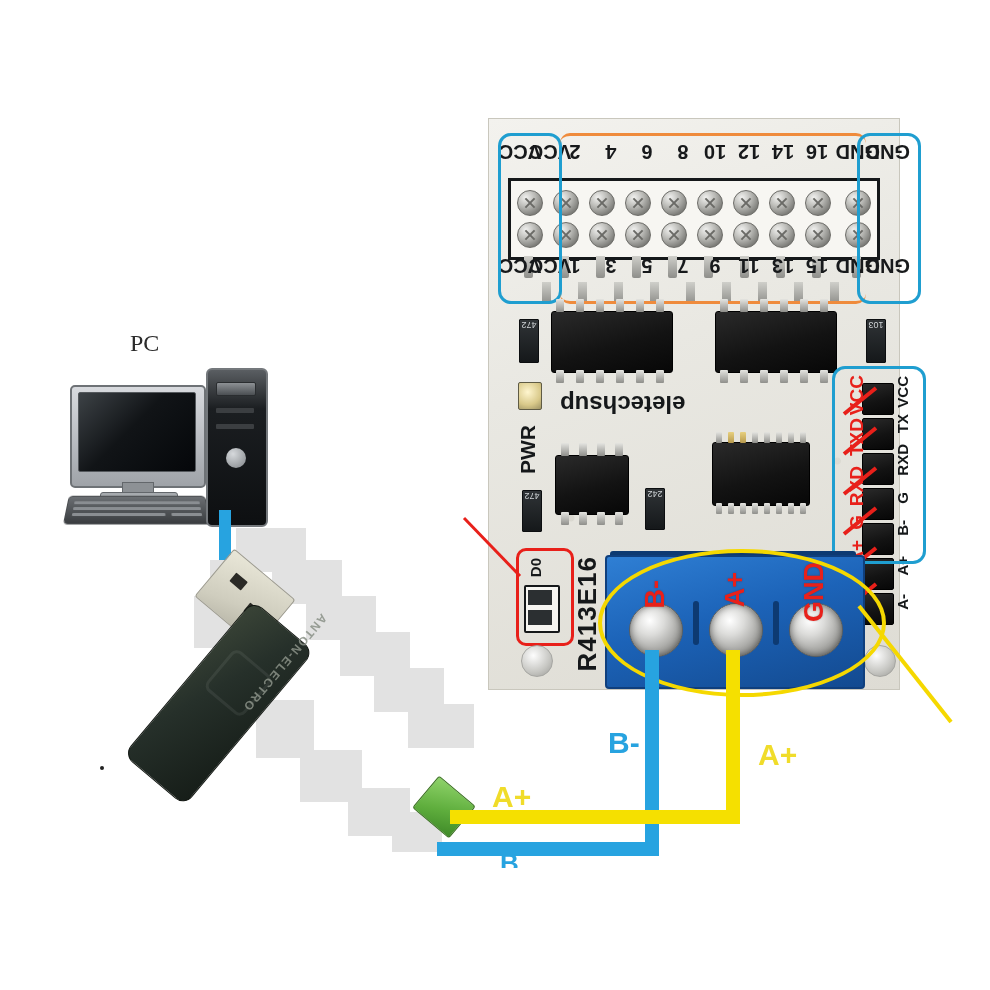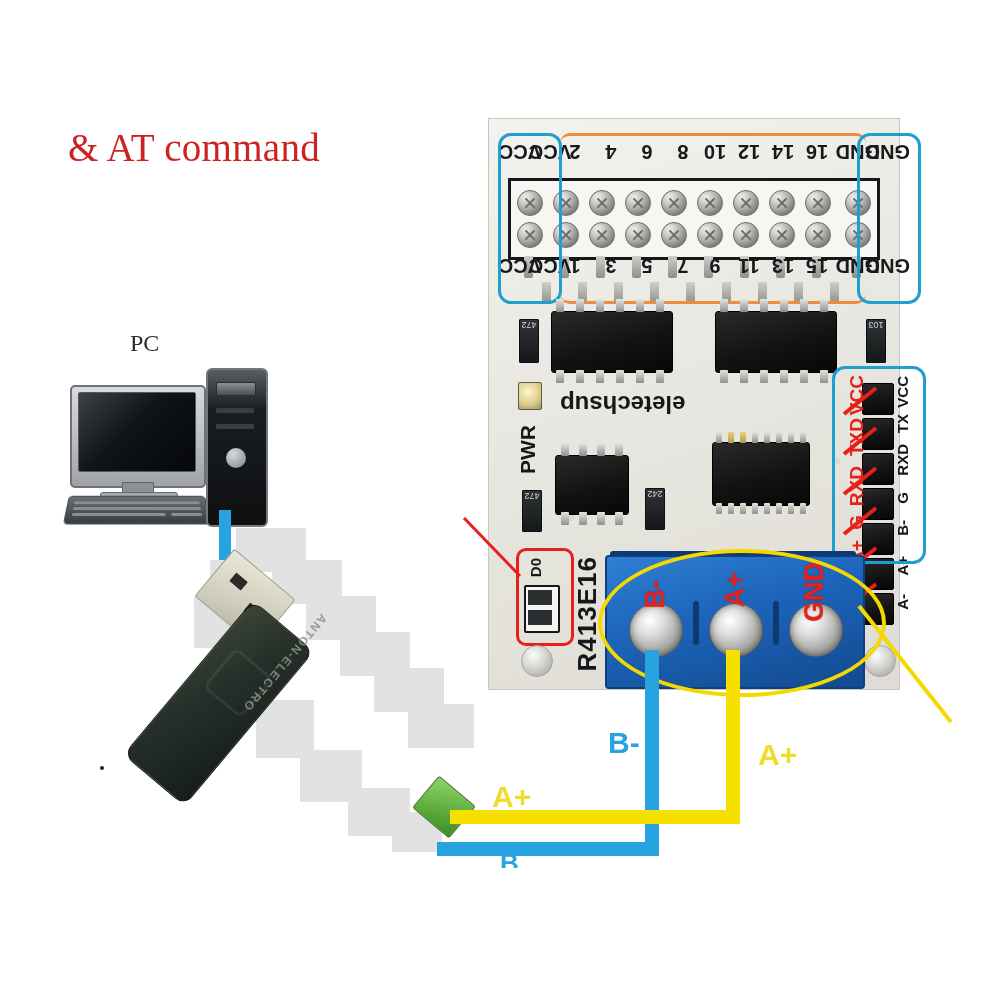--- a/index.html
+++ b/index.html
@@ -127,21 +127,20 @@
   .wire-yellow{background:#f5e000;}
   .lbl-blue{color:#27a3e0;font-weight:bold;font-size:30px;}
   .lbl-yellow{color:#f0dc2a;font-weight:bold;font-size:30px;}
 
   .dot{width:4px;height:4px;background:#222;border-radius:50%;}
 </style>
 </head>
 <body>
 
 <div class="abs" id="title">
-  <span class="l2">&amp; AT command</span>
 </div>
 
 <div class="abs" id="pc-label">PC</div>
 
 <div class="abs">
   <div class="abs monitor-body"></div>
   <div class="abs monitor-screen"></div>
   <div class="abs monitor-neck"></div>
   <div class="abs monitor-base"></div>
   <div class="abs keyboard">

